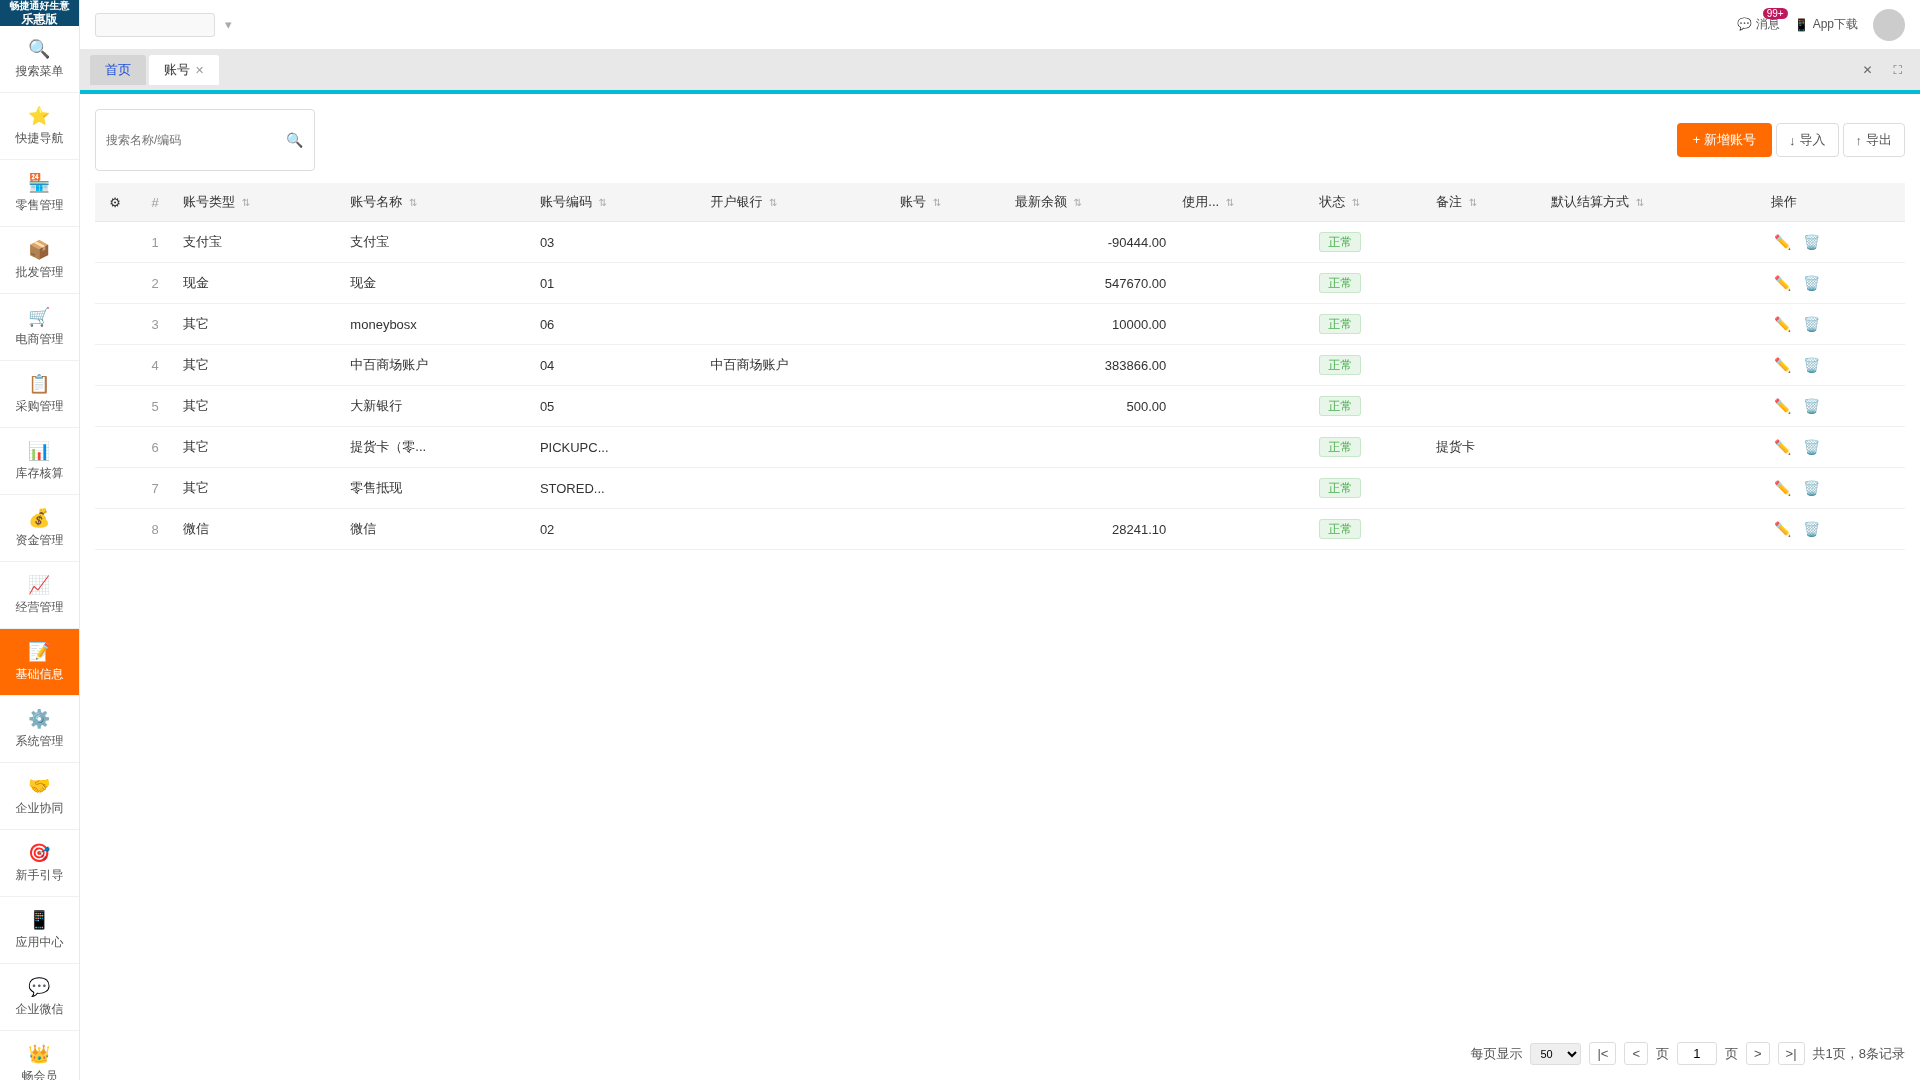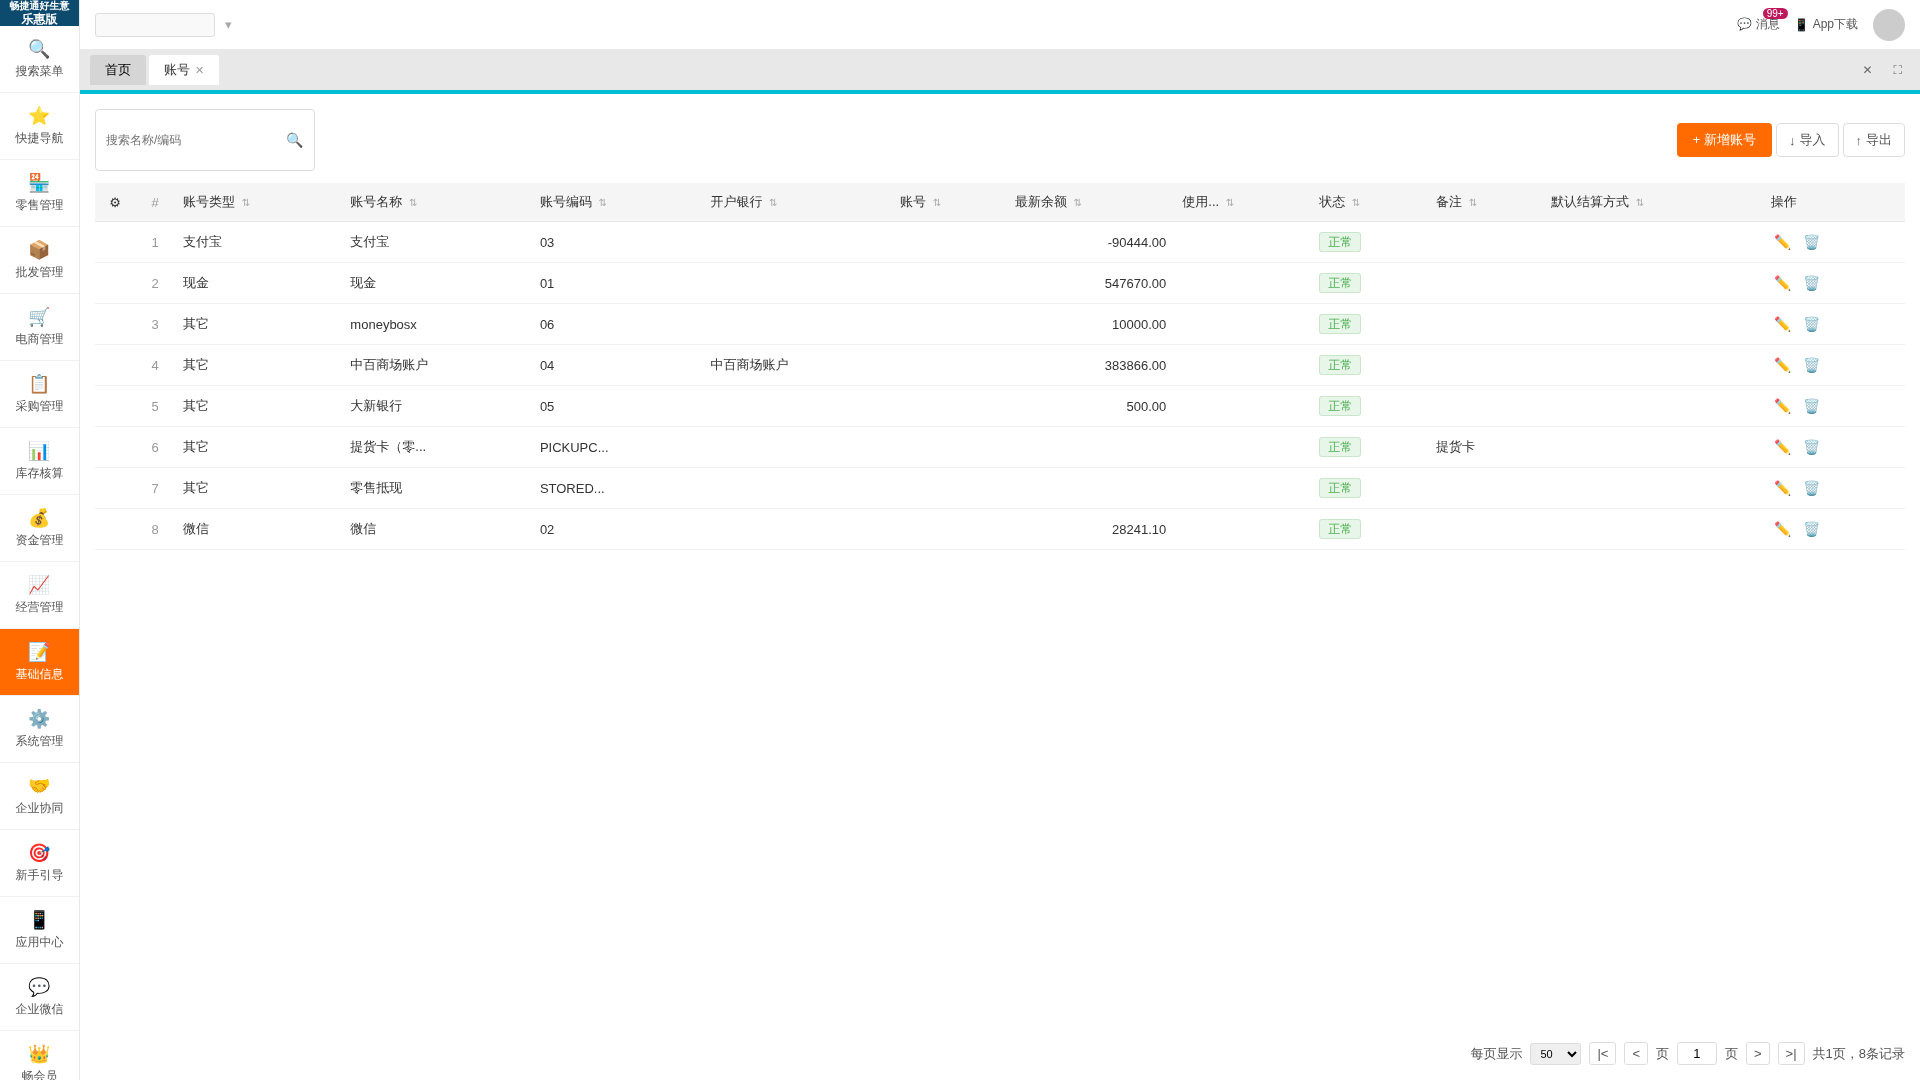--- a/index.html
+++ b/index.html
@@ -74,21 +74,21 @@
       align-items: center;
       padding: 0 10px;
       gap: 0;
       flex-shrink: 0;
     }
     .tab {
       padding: 6px 15px;
       font-size: 13px;
       cursor: pointer;
       border-radius: 3px 3px 0 0;
-      color: #000000;
+      color: #1d4ed8;
       background: #d5d5d5;
       margin-right: 3px;
       display: flex;
       align-items: center;
       gap: 5px;
     }
     .tab.active { background: #fff; color: #333; font-weight: 500; }
     .tab-close { font-size: 11px; color: #999; cursor: pointer; }
     .tabbar-actions { margin-left: auto; display: flex; align-items: center; gap: 5px; }
     .tabbar-action-btn { padding: 4px 8px; font-size: 12px; background: none; border: none; cursor: pointer; color: #666; }

